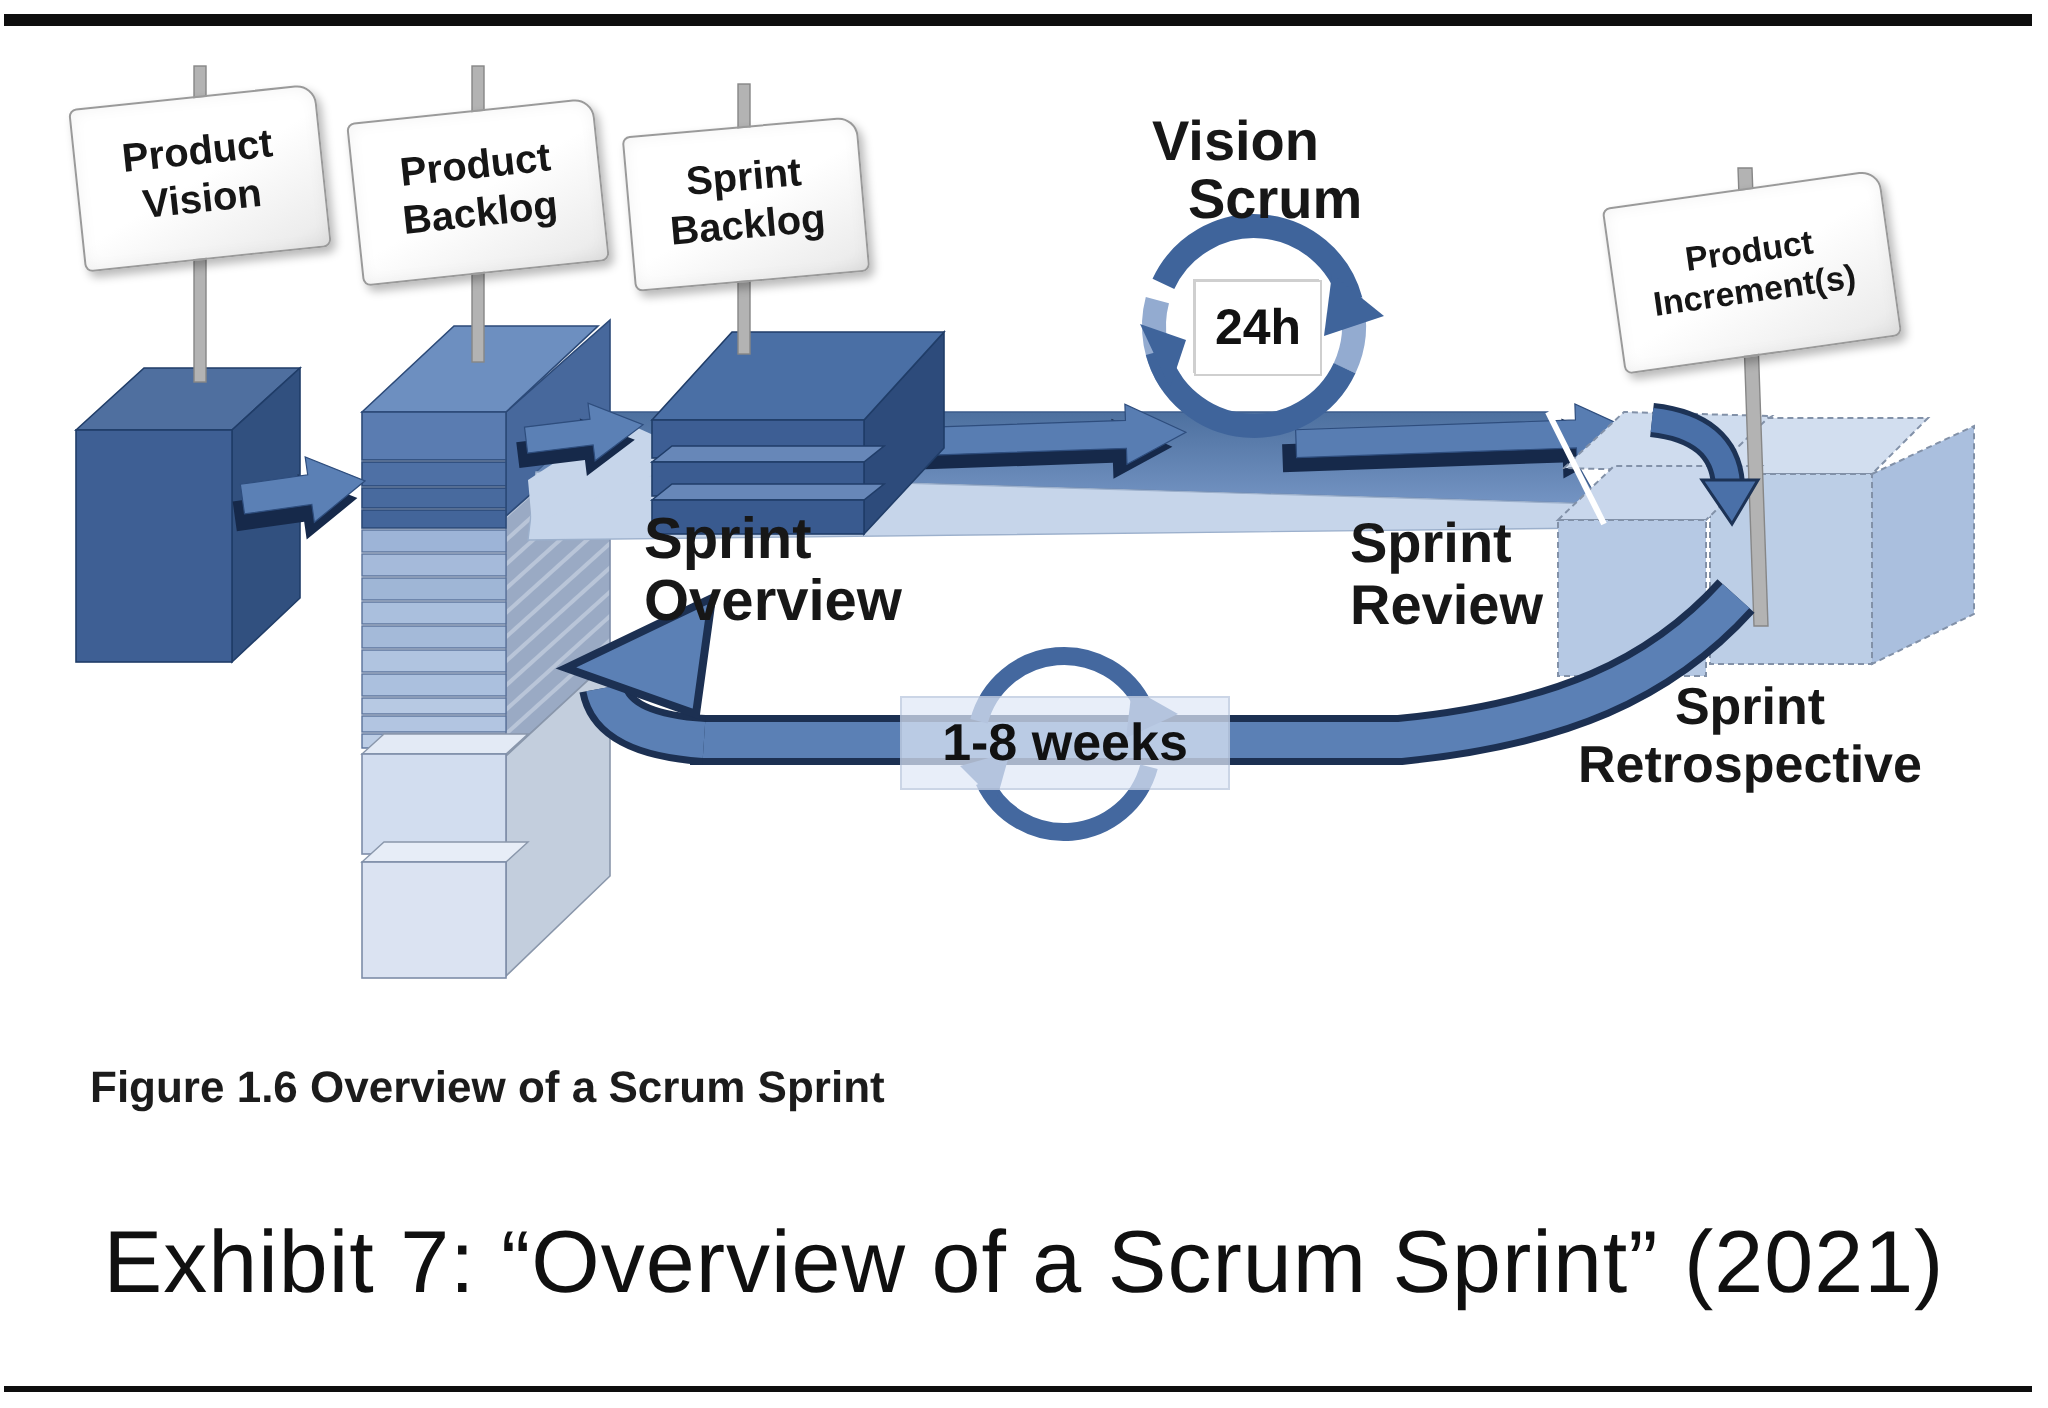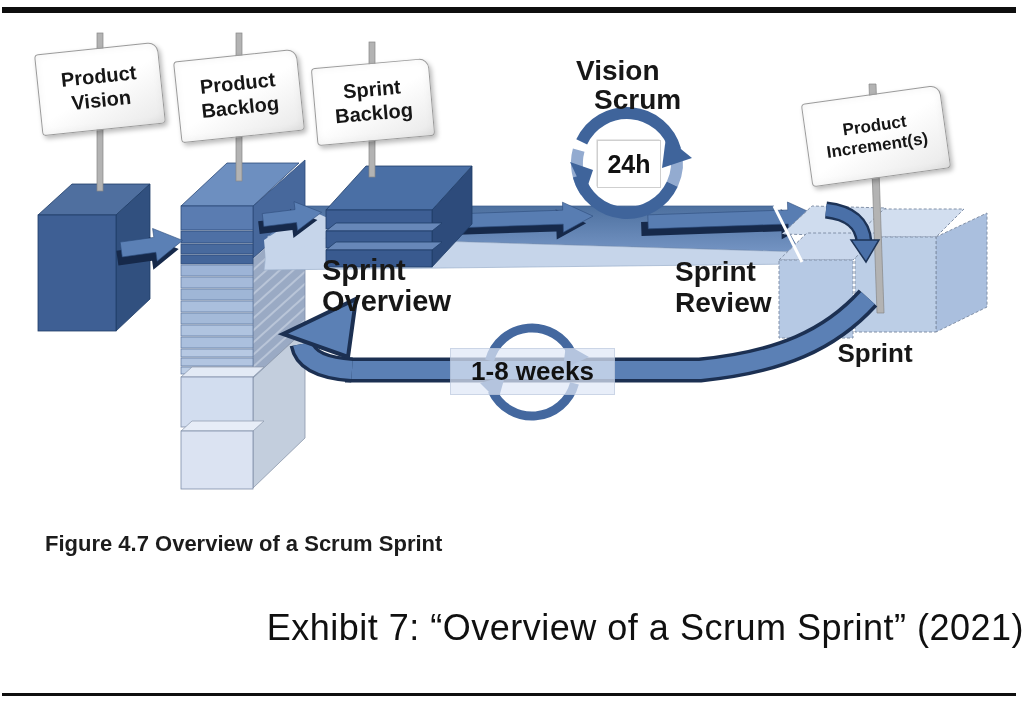--- a/index.html
+++ b/index.html
@@ -30,22 +30,22 @@
 
   #box-24h{position:absolute;left:597px;top:140px;width:62px;height:46px;background:#ffffff;
            border:1px solid #cfcfcf;display:flex;align-items:center;justify-content:center;
            font-weight:800;font-size:25px;color:#111;z-index:6;}
   #band-weeks{position:absolute;left:450px;top:348px;width:163px;height:45px;
               background:rgba(223,232,246,0.72);border:1px solid rgba(150,165,195,0.35);
               display:flex;align-items:center;justify-content:center;
               font-weight:800;font-size:26px;color:#111;z-index:6;}
 
   #figure-caption{position:absolute;left:45px;top:531px;font-size:22px;font-weight:600;color:#1c1c1c;}
-  #exhibit-title{position:absolute;left:0;top:607px;width:1024px;text-align:right;
-                 font-size:36px;font-weight:500;color:#101010;letter-spacing:0.5px;}
+  #exhibit-title{position:absolute;left:0;top:607px;width:1024px;text-align:center;
+                 font-size:44px;font-weight:500;color:#101010;letter-spacing:0.5px;}
 </style>
 </head>
 <body>
 
 <div class="stage">
   <div class="rule rule-top"></div>
 
   <svg class="diagram" width="1024" height="520" viewBox="0 0 1024 520">
     <defs>
       <linearGradient id="beamTop" x1="0" y1="0" x2="0" y2="1">
@@ -201,20 +201,21 @@
   <div class="dlabel" id="label-planning">
     <span>Sprint</span>
     <span>Overview</span>
   </div>
   <div class="dlabel" id="label-review">
     <span>Sprint</span>
     <span>Review</span>
   </div>
   <div class="dlabel" id="label-retro">
     <span>Sprint</span>
+    <span>Retrospective</span>
   </div>
   <div id="band-weeks">1-8 weeks</div>
 
-  <div id="figure-caption">Figure 4.7 Overview of a Scrum Sprint</div>
+  <div id="figure-caption">Figure 1.6 Overview of a Scrum Sprint</div>
   <div id="exhibit-title">Exhibit 7: “Overview of a Scrum Sprint” (2021)</div>
 
   <div class="rule rule-bottom"></div>
 </div>
 
 </body></html>

